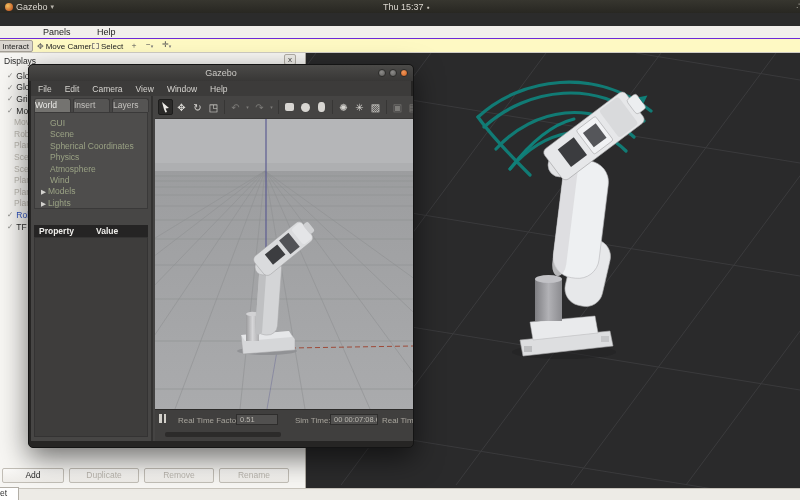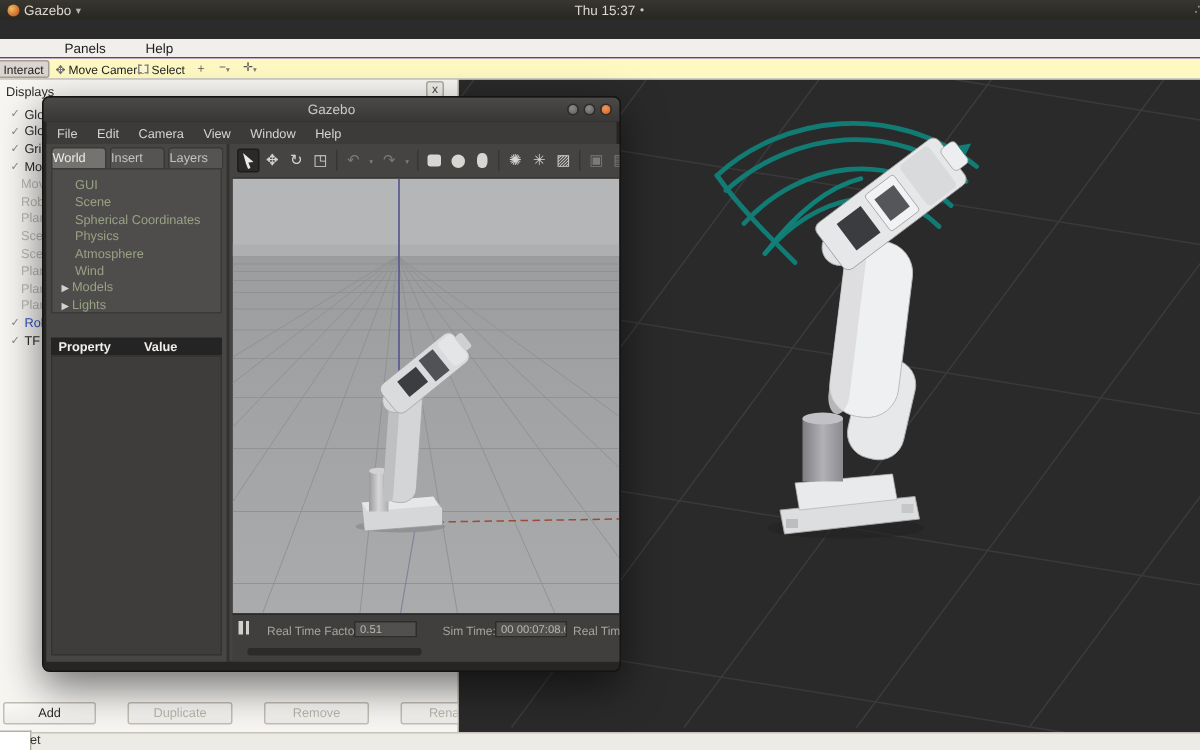--- a/index.html
+++ b/index.html
@@ -30,25 +30,25 @@
   .rviz-3dview{position:absolute;left:306px;top:53px;width:494px;height:435px;background:#2a2a2b;z-index:0;overflow:hidden}
 
   .displays-panel{position:absolute;left:0;top:53px;width:306px;height:435px;background:#f7f6f3;border-right:1px solid #b2aea6;z-index:1;font-size:8.5px;color:#2a2a2a;overflow:hidden}
   .dp-header{position:absolute;top:3px;left:4px}
   .dp-close{position:absolute;top:1px;right:9px;width:12px;height:11px;border:1px solid #b2aea6;background:#f0eee9;border-radius:2px;font-size:8px;line-height:9px;text-align:center;color:#444}
   .dp-tree{position:absolute;top:17px;left:0;right:0}
   .dp-row{height:11.6px;display:flex;align-items:center;gap:3px;padding-left:7px;white-space:nowrap;overflow:hidden}
   .dp-row .chk{color:#8a8a86;font-size:7.5px}
   .dp-row.sub{padding-left:14px;color:#bcb8b0}
   .dp-row.link{color:#2b50c0}
-  .dp-buttons{position:absolute;top:415px;left:2px;display:flex;gap:21px}
+  .dp-buttons{position:absolute;top:415px;left:2px;display:flex;gap:5px}
   .dp-btn{width:70px;height:15px;background:linear-gradient(#fbfaf8,#efede9);border:1px solid #c2beb6;border-radius:2px;font-size:8.5px;color:#2a2a2a;text-align:center;line-height:13px}
   .dp-btn.first{width:62px}
   .dp-btn.disabled{color:#b9b5ad}
-  .partial-tab{position:absolute;left:0;top:487px;width:19px;height:13px;background:#ffffff;border:1px solid #b2aea6;border-left:none;border-bottom:none;font-size:8.5px;color:#333;padding-left:20px;z-index:2}
+  .partial-tab{position:absolute;left:0;top:487px;width:19px;height:13px;background:#ffffff;border:1px solid #b2aea6;border-left:none;border-bottom:none;font-size:8.5px;color:#333;padding-left:0;z-index:2}
   .rviz-statusbar{position:absolute;left:0;top:488px;width:800px;height:12px;background:#edebe6;border-top:1px solid #c8c4bc;z-index:1}
 
   
   .gazebo-window{position:absolute;left:28px;top:64px;width:386px;height:384px;background:#262524;border:1px solid #141414;border-radius:5px;box-shadow:0 10px 28px rgba(0,0,0,.55);z-index:10;font-size:9px;overflow:hidden}
   .gz-titlebar{position:absolute;left:0;top:0;right:0;height:16px;background:linear-gradient(#4b4a48,#383736);border-radius:4px 4px 0 0;color:#cbc9c5;text-align:center;line-height:16px}
   .gz-winbtns{position:absolute;right:5px;top:4px;display:flex;gap:3px}
   .gz-winbtn{width:8px;height:8px;border-radius:50%;background:radial-gradient(circle at 40% 35%,#8d8c8a,#5c5b59);border:1px solid #2c2c2a}
   .gz-winbtn.close{background:radial-gradient(circle at 40% 35%,#f0975a,#d2601f)}
   .gz-menubar{position:absolute;left:2px;top:16px;right:2px;height:15px;background:#3c3b3a;color:#d6d4d0;display:flex;align-items:center;padding-left:7px;font-size:8.5px}
   .gz-menubar span{margin-right:13px}

